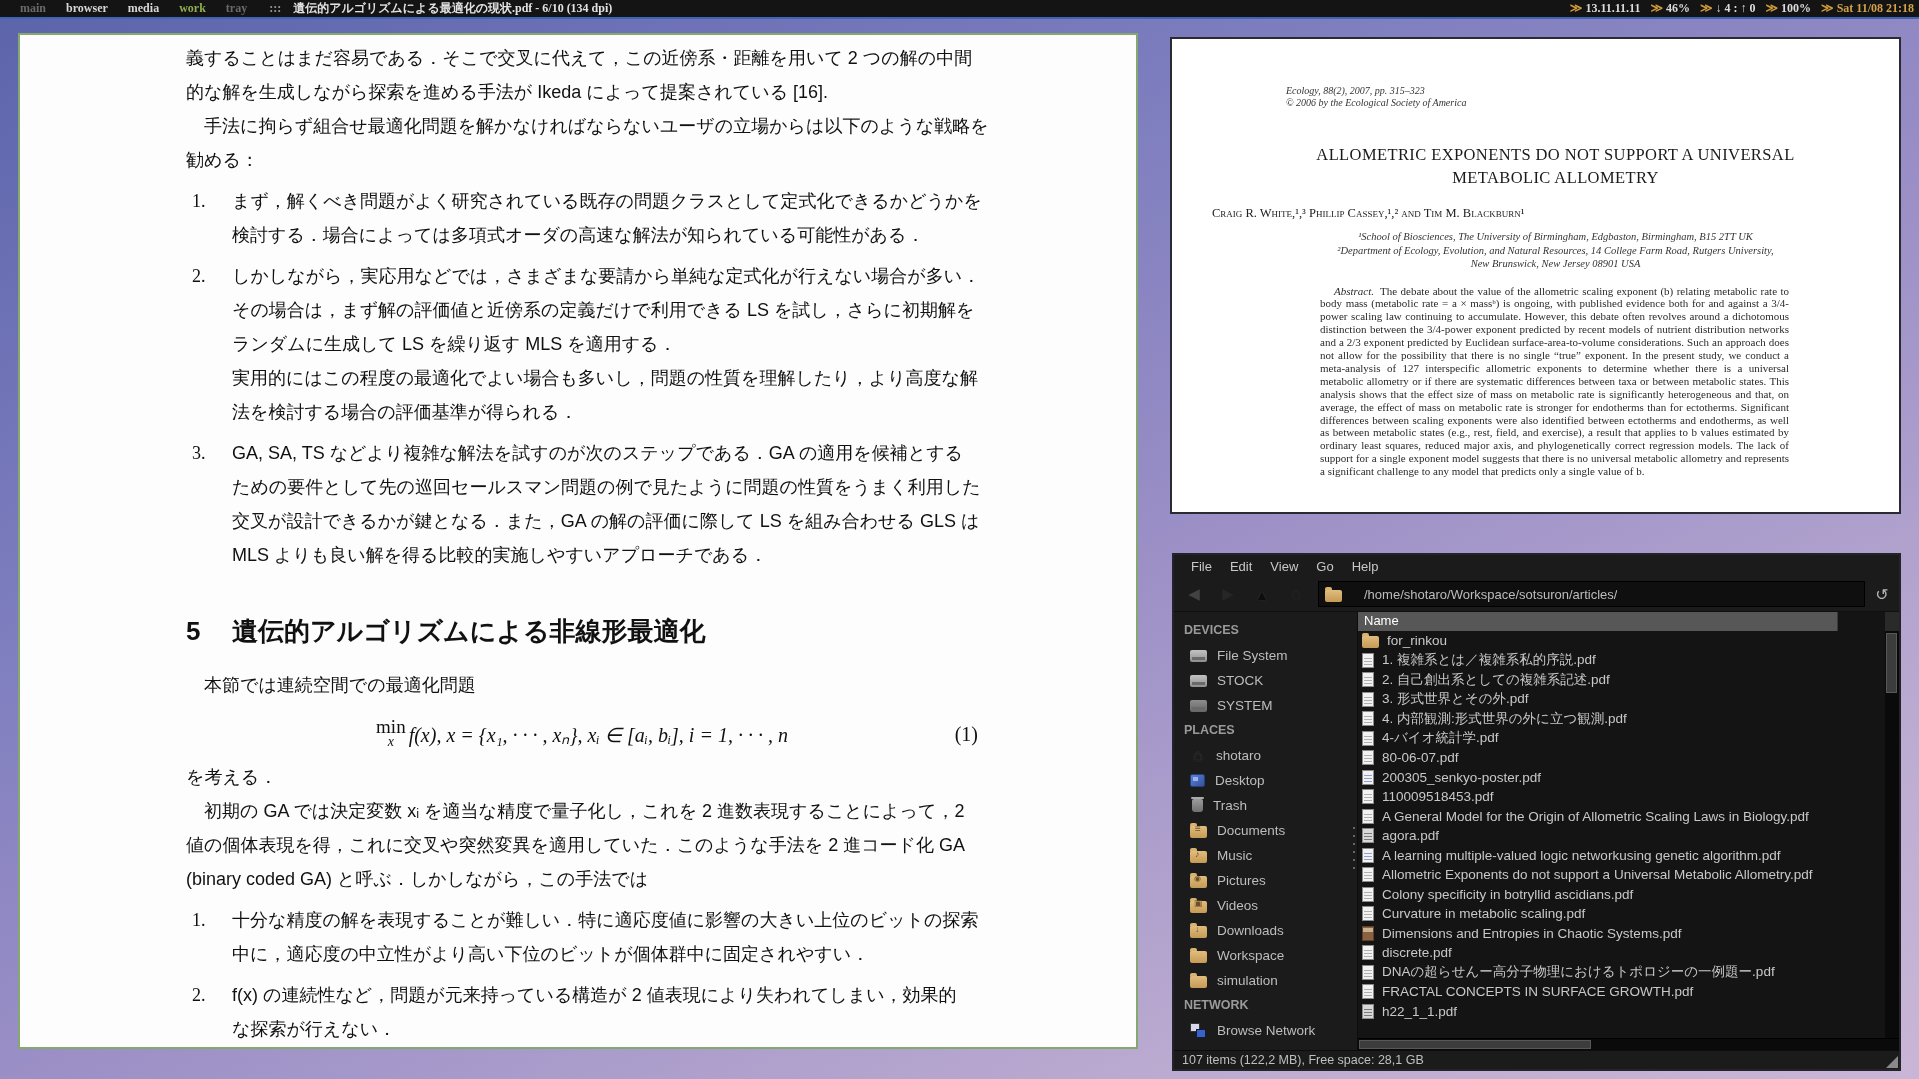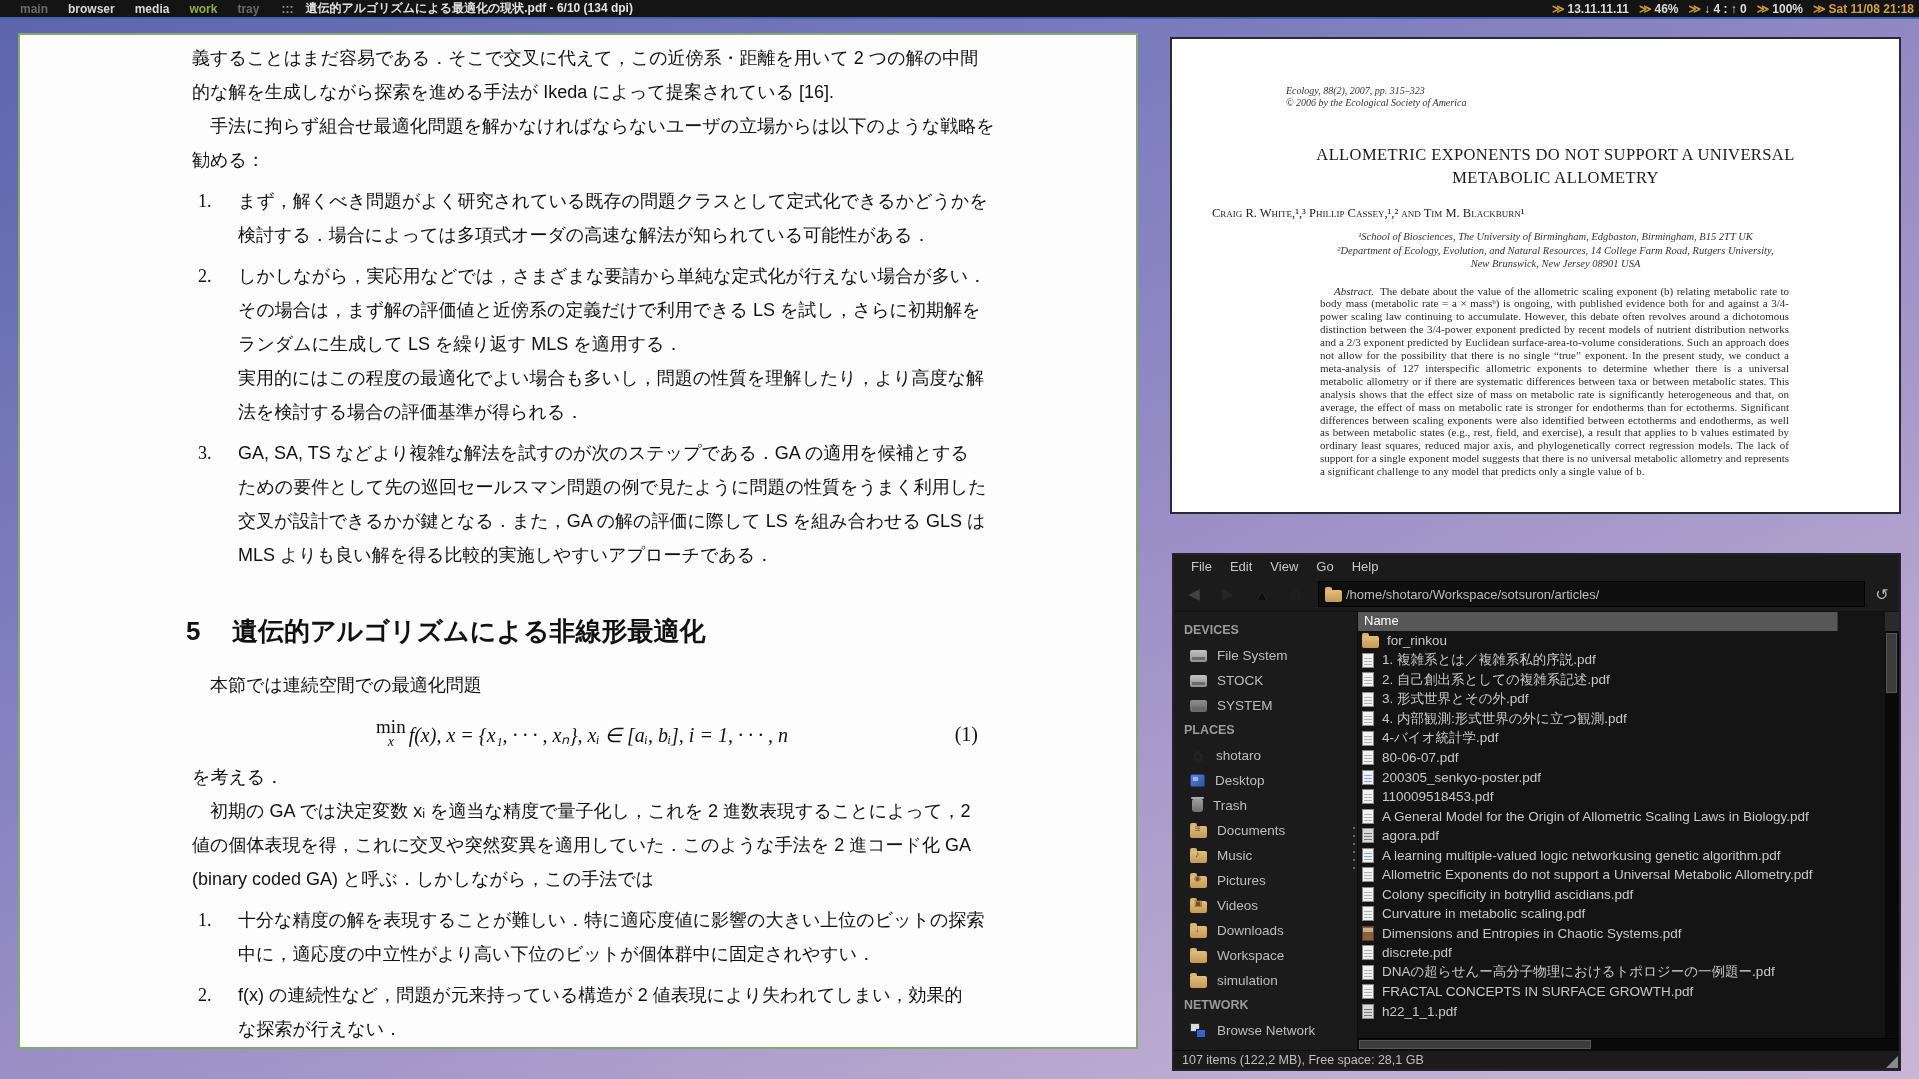--- a/index.html
+++ b/index.html
@@ -7,40 +7,40 @@
   body {
     font-family:"Liberation Sans", sans-serif;
     background:linear-gradient(155deg,#5c64aa 0%,#7b7cbe 30%,#9b8fc6 55%,#bfaed2 85%,#c9b6d6 100%);
     position:relative;
   }
   
   .topbar {
     position:absolute; left:0; top:0; width:1919px; height:19px;
     background:#141414; border-bottom:2px solid #3d64b5;
     display:flex; align-items:center; font-size:12px; color:#d5d5d5;
-    font-family:Liberation Sans, sans-serif;
+    font-family:Liberation Serif, serif;
   }
   .ws { margin-left:20px; font-weight:bold; cursor:default; }
   .ws-dim { color:#6a6a6a; }
   .ws-on { color:#d8d8d8; }
   .ws-current { color:#8fae4e; }
   .layout-ind { margin:0 12px 0 22px; color:#9a9a9a; font-weight:bold; }
   .win-title { color:#e2e2e2; font-weight:bold; white-space:nowrap; }
   .status { margin-left:auto; display:flex; align-items:center; margin-right:5px; white-space:nowrap; }
   .sep { color:#cf9b3d; font-weight:bold; margin:0 3px 0 10px; }
   .stat-val { color:#dcdcdc; font-weight:bold; }
   .stat-clock { color:#d2a049; font-weight:bold; }
   
   .doc-window {
     position:absolute; left:18px; top:33px; width:1120px; height:1016px;
     background:#fdfdfd; border:2px solid #84a86e; overflow:hidden;
     color:#111;
   }
   .doc-content { padding:6px 0 0 166px; }
-  .doc-line { height:34px; line-height:34px; white-space:nowrap; font-size:18px;margin-left:6px; }
+  .doc-line { height:34px; line-height:34px; white-space:nowrap; font-size:18px; }
   .blk-list { padding-left:46px; margin:7px 0; }
   .list-num { display:inline-block; width:40px; margin-left:-40px; font-family:"Liberation Serif",serif; }
   .indent .doc-line:first-child { text-indent:18px; }
   .blk-heading { margin:42px 0 20px; font-size:26px; font-weight:bold; height:34px; line-height:34px; white-space:nowrap;}
   .h-num { display:inline-block; width:46px; }
   .blk-formula { margin:10px 0 4px; width:792px; display:flex; justify-content:center; align-items:center;
     position:relative; height:44px; font-family:"Liberation Serif",serif; font-size:20px; }
   .min-op { display:inline-flex; flex-direction:column; align-items:center; line-height:15px; font-size:19px; margin-right:3px;}
   .op-sub { font-style:italic; font-size:14px; }
   .f-body { font-style:italic; }
@@ -70,21 +70,21 @@
   .fm-menu-item { padding:2px 9px; color:#c8c8c8; }
   .fm-toolbar { height:35px; display:flex; align-items:center; background:#1b1b1b; border-bottom:1px solid #101010; }
   .nav-btn { width:28px; height:24px; display:flex; align-items:center; justify-content:center;
     font-size:15px; margin-left:6px; }
   .nav-back { color:#424242; }
   .nav-forward { color:#262626; }
   .nav-up { color:#0e0e0e; text-shadow:0 0 1px #555; }
   .nav-home { color:#0e0e0e; text-shadow:0 0 1px #555; font-size:17px; }
   .path-entry { flex:1; height:26px; margin-left:8px; background:#0f0f0f; border:1px solid #000;
     display:flex; align-items:center; padding:0 6px; color:#bdbdbd; }
-  .path-text { margin-left:4px; white-space:nowrap; overflow:hidden; }
+  .path-text { margin-left:22px; white-space:nowrap; overflow:hidden; }
   .reload-btn { width:34px; height:26px; display:flex; align-items:center; justify-content:center;
     color:#b5b5b5; font-size:16px; }
   .fm-main { flex:1; display:flex; overflow:hidden; position:relative; }
   .fm-sidebar { width:178px; background:#1b1b1b; padding-top:6px; overflow:hidden; }
   .sb-header { font-weight:bold; color:#9a9a9a; font-size:12.5px; padding:5px 0 5px 10px; height:25px; }
   .sb-item { display:flex; align-items:center; height:25px; padding-left:16px; color:#bdbdbd; font-size:13.5px; }
   .sb-item .icon { margin-right:10px; }
   .splitter { width:5px; background:#1b1b1b; position:relative; }
   .splitter::after { content:""; position:absolute; left:1px; top:215px; width:2px; height:42px;
     background:repeating-linear-gradient(#666 0 2px,#1b1b1b 2px 8px); }

